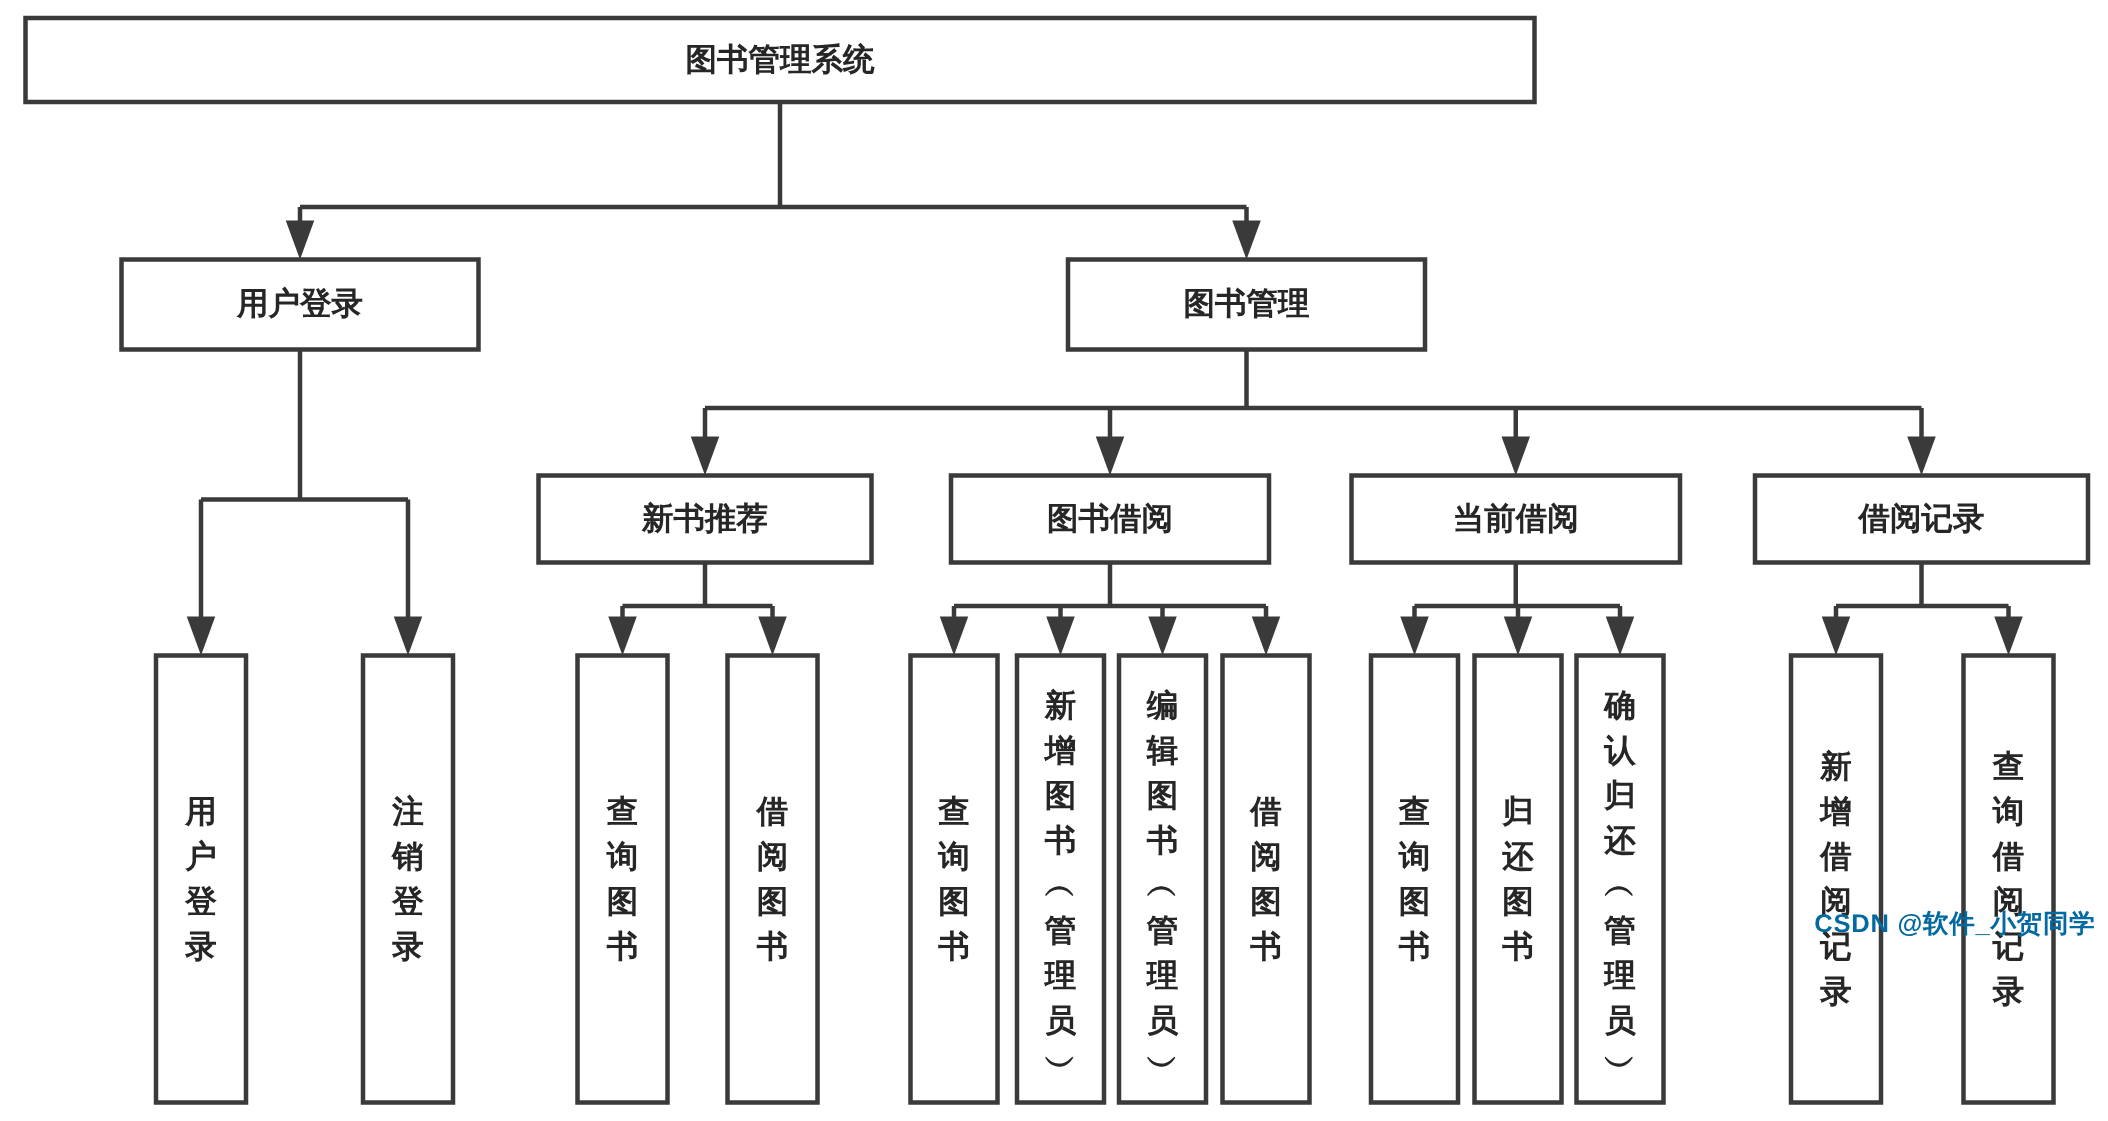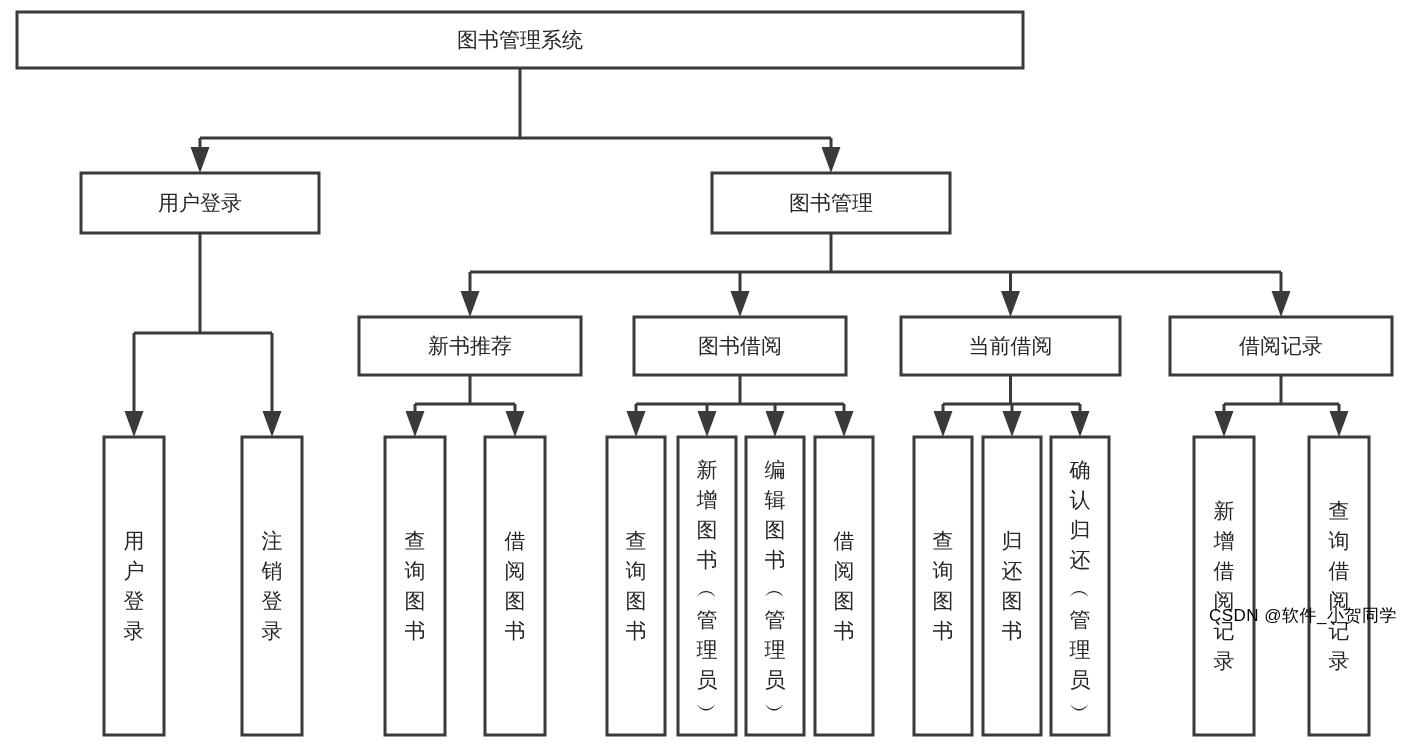--- a/index.html
+++ b/index.html
@@ -11,20 +11,21 @@
     width: 1405px;
     height: 747px;
     font-family: "Liberation Sans", "DejaVu Sans", sans-serif;
     overflow: hidden;
     position: relative;
   }
   #diagram-root {
     position: relative;
     width: 1405px;
     height: 633px;
+    font-weight: bold;
   }
   svg.tree {
     position: absolute;
     top: 0;
     left: 0;
     width: 1405px;
     height: 747px;
     display: block;
   }
   .node-box {
@@ -54,21 +55,21 @@
     font-family: "Liberation Sans", "DejaVu Sans", sans-serif;
     font-size: 21px;
     text-anchor: middle;
   }
   .watermark {
     position: absolute;
     right: 8px;
     bottom: 6px;
     font-family: "Liberation Sans", "DejaVu Sans", sans-serif;
     font-size: 17px;
-    color: #000000;
+    color: #0369a1;
     white-space: nowrap;
     letter-spacing: 0.5px;
   }
 </style>
 </head>
 <body>
 
 <div id="diagram-root">
   <svg class="tree" viewBox="0 0 1405 747" xmlns="http://www.w3.org/2000/svg">
     <g id="connectors-layer">

